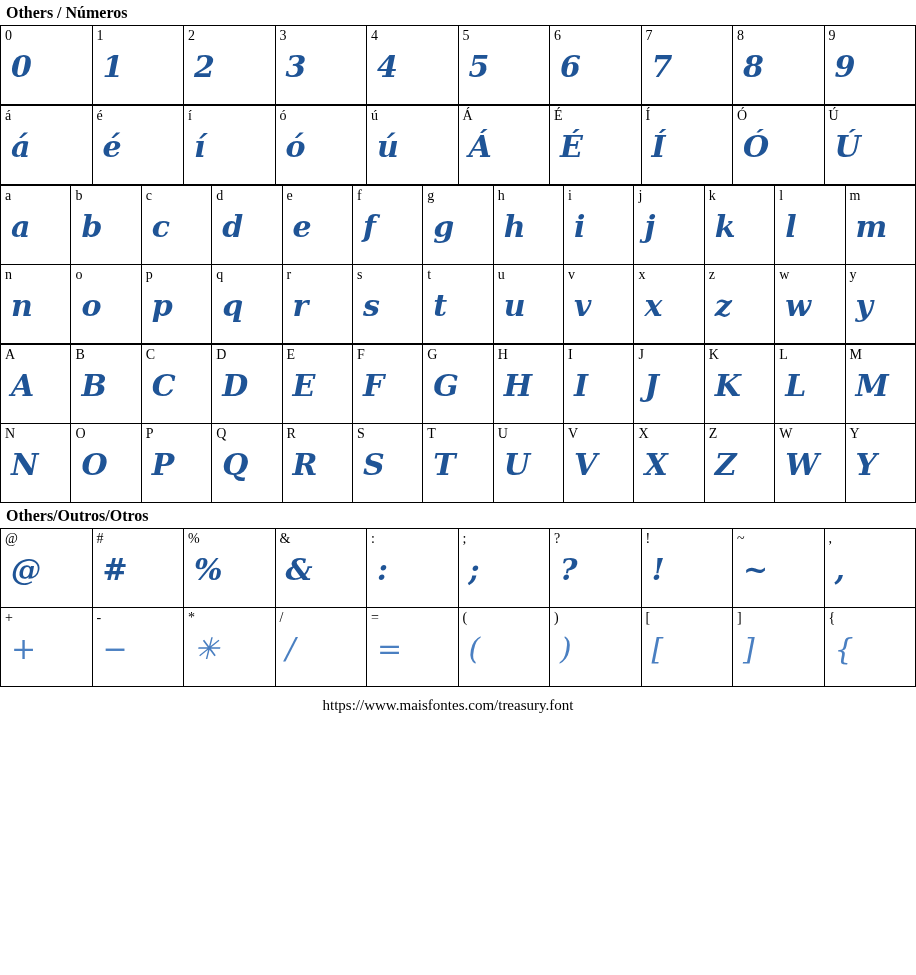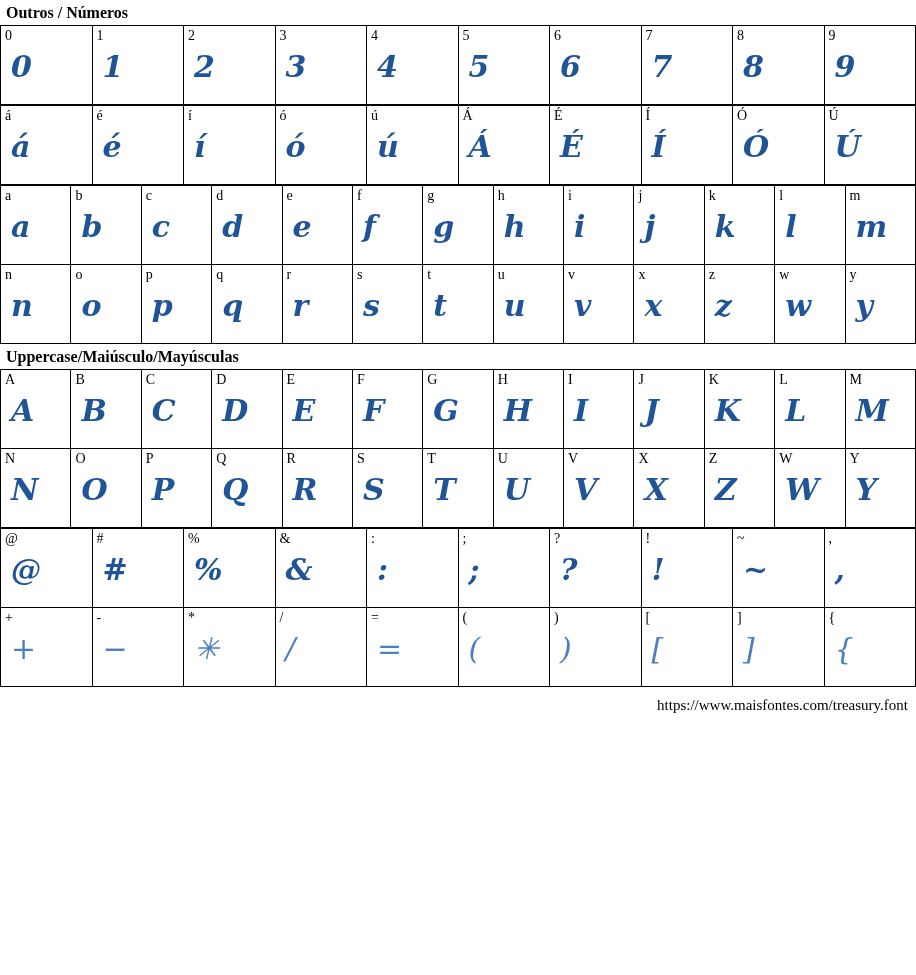--- a/index.html
+++ b/index.html
@@ -58,33 +58,33 @@
     line-height: 46px;
     color: #1f5496;
     white-space: nowrap;
     overflow: hidden;
   }
   .cell-glyph.light {
     color: #4a7fc1;
     font-weight: normal;
   }
   .footer {
-    text-align: right;
+    text-align: center;
     font-family: "Liberation Serif", serif;
     font-size: 15px;
     color: #000000;
-    padding: 10px 8px 0 0;
+    padding: 10px 20px 0 0;
   }
 </style>
 </head>
 <body>
 
 <div class="page">
   <div id="sections-root">
-      <div class="section-title">Outros / Números</div>
+      <div class="section-title">Others / Números</div>
       <table class="glyph-table">
         <tbody>
           <tr>
             <td style="width: 10%;">
               <span class="cell-label">0</span>
               <span class="cell-glyph">0</span>
             </td>
             <td style="width: 10%;">
               <span class="cell-label">1</span>
               <span class="cell-glyph">1</span>
@@ -275,21 +275,20 @@
               <span class="cell-label">w</span>
               <span class="cell-glyph">w</span>
             </td>
             <td style="width: 7.69231%;">
               <span class="cell-label">y</span>
               <span class="cell-glyph">y</span>
             </td>
           </tr>
         </tbody>
       </table>
-      <div class="section-title">Uppercase/Maiúsculo/Mayúsculas</div>
       <table class="glyph-table">
         <tbody>
           <tr>
             <td style="width: 7.69231%;">
               <span class="cell-label">A</span>
               <span class="cell-glyph">A</span>
             </td>
             <td style="width: 7.69231%;">
               <span class="cell-label">B</span>
               <span class="cell-glyph">B</span>
@@ -388,20 +387,21 @@
               <span class="cell-label">W</span>
               <span class="cell-glyph">W</span>
             </td>
             <td style="width: 7.69231%;">
               <span class="cell-label">Y</span>
               <span class="cell-glyph">Y</span>
             </td>
           </tr>
         </tbody>
       </table>
+      <div class="section-title">Others/Outros/Otros</div>
       <table class="glyph-table">
         <tbody>
           <tr>
             <td style="width: 10%;">
               <span class="cell-label">@</span>
               <span class="cell-glyph">@</span>
             </td>
             <td style="width: 10%;">
               <span class="cell-label">#</span>
               <span class="cell-glyph">#</span>

